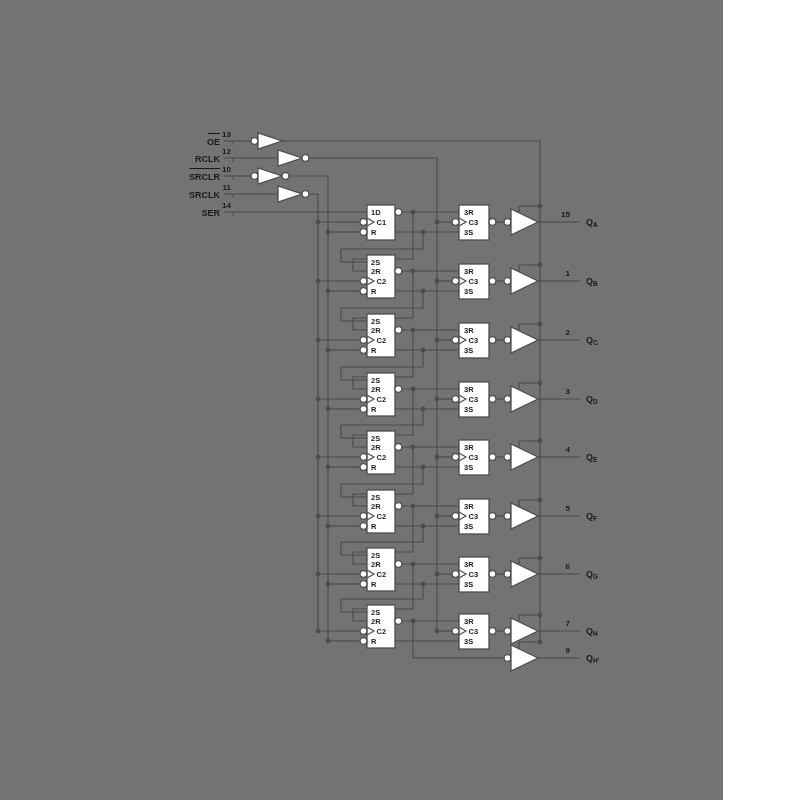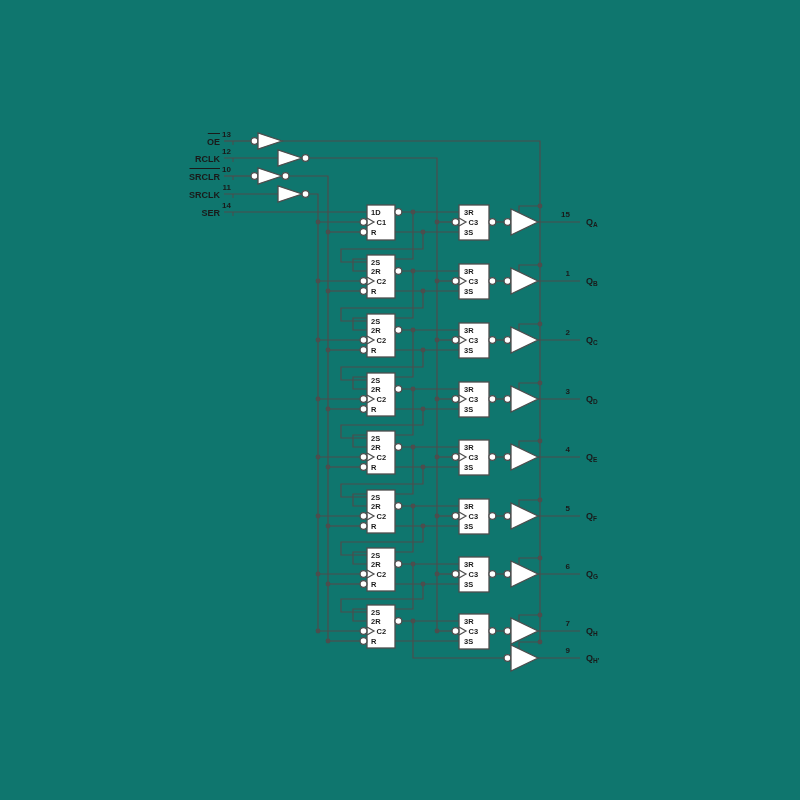--- a/index.html
+++ b/index.html
@@ -1,16 +1,16 @@
 <!DOCTYPE html>
 <html><head>
 <meta charset="utf-8">
 <style>
   html,body{margin:0;padding:0;background:#ffffff;}
-  #canvas{position:relative;width:800px;height:800px;background:#0f766e;overflow:hidden;}
+  #canvas{position:relative;width:723px;height:800px;background:#737373;overflow:hidden;}
   svg{position:absolute;left:0;top:0;}
   text{font-family:"Liberation Sans",sans-serif;}
 </style>
 </head>
 <body>
 
 <div id="canvas">
   <svg id="schematic" width="800" height="800" viewBox="0 0 800 800">
       <g>
         <path d="M224 141 H251" fill="none" stroke="#4d4d4d" stroke-width="1.2"></path>

